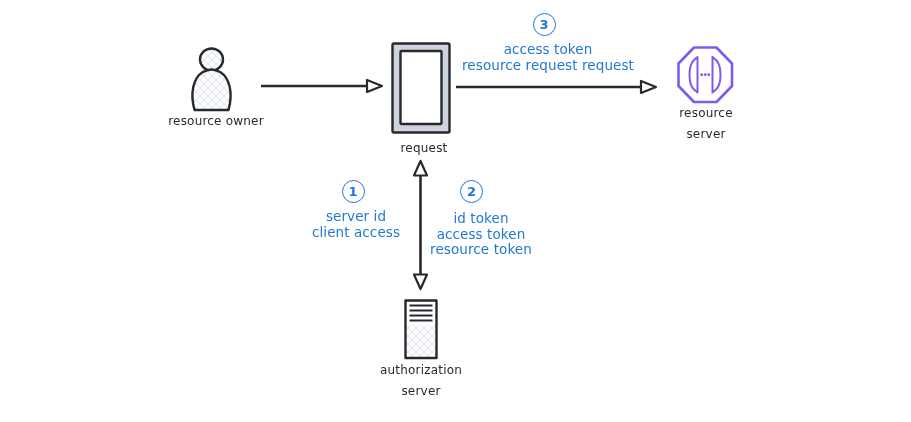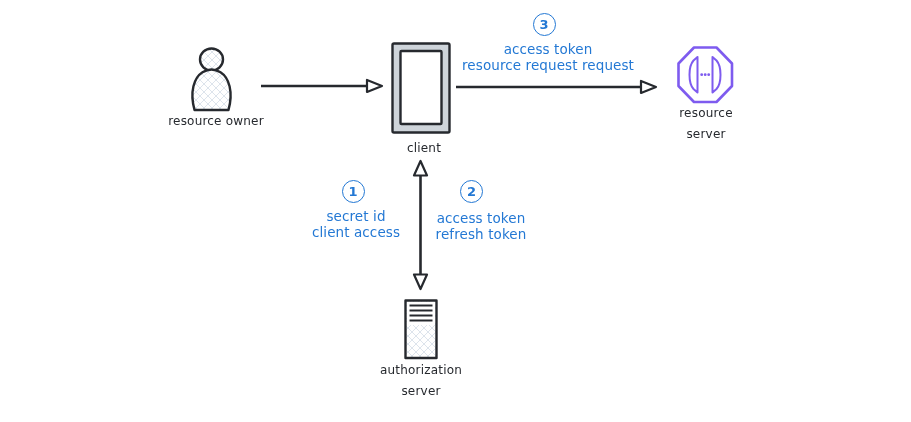--- a/index.html
+++ b/index.html
@@ -110,37 +110,38 @@
       <rect x="407" y="302" width="28" height="23" fill="#ffffff"></rect>
       <line class="server-line" x1="409.5" y1="305.5" x2="432.5" y2="305.5"></line>
       <line class="server-line" x1="409.5" y1="310.5" x2="432.5" y2="310.5"></line>
       <line class="server-line" x1="409.5" y1="315.5" x2="432.5" y2="315.5"></line>
       <line class="server-line" x1="409.5" y1="320.5" x2="432.5" y2="320.5"></line>
     </g>
   </svg>
 
   <div class="node-label" style="left:166px; top:111px; width:100px;">resource owner</div>
 
-  <div class="node-label" style="left:384px; top:138px; width:80px;">client</div>
+  <div class="node-label" style="left:384px; top:138px; width:80px;">request</div>
 
   <div class="node-label" style="left:661px; top:103px; width:90px;">resource server</div>
 
   <div class="node-label" style="left:361px; top:360px; width:120px;">authorization server</div>
 
   <div class="num-circle" style="left:532.5px; top:12.5px;">3</div>
   <div class="step-text" style="left:458px; top:42px; width:180px;">
     <div>access token</div>
     <div>resource request request</div>
   </div>
 
   <div class="num-circle" style="left:341.5px; top:180px;">1</div>
   <div class="step-text" style="left:296px; top:209px; width:120px;">
-    <div>secret id</div>
+    <div>server id</div>
     <div>client access</div>
   </div>
 
   <div class="num-circle" style="left:460px; top:180px;">2</div>
   <div class="step-text" style="left:411px; top:211px; width:140px;">
+    <div>id token</div>
     <div>access token</div>
-    <div>refresh token</div>
+    <div>resource token</div>
   </div>
 
 </div>
 
 </body></html>

